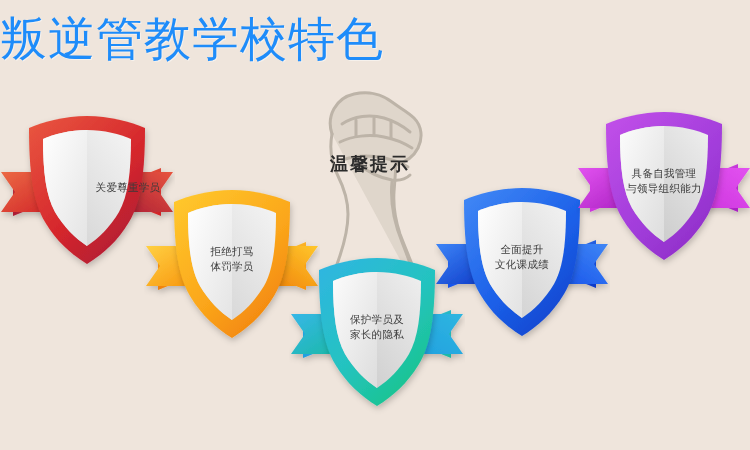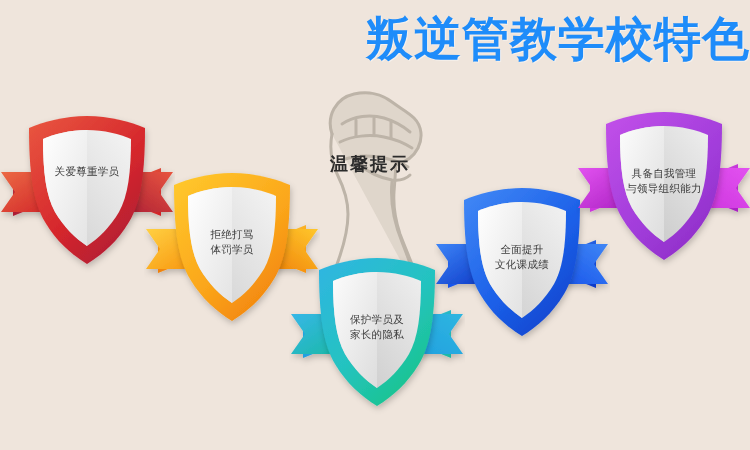--- a/index.html
+++ b/index.html
@@ -21,24 +21,24 @@
     background: #efe5dc;
     overflow: hidden;
   }
 
   
   #title {
     position: absolute;
     top: 8px;
     left: 0;
     width: 750px;
-    text-align: right;
+    text-align: left;
     font-family: "DejaVu Sans", "Liberation Sans", sans-serif;
     font-size: 47px;
-    font-weight: bold;
+    font-weight: normal;
     letter-spacing: 1px;
     color: #1e8cfa;
     line-height: 62px;
     white-space: nowrap;
     text-shadow: 1px 1px 0 rgba(255,255,255,0.45);
   }
 
   
   #fist-illustration {
     position: absolute;
@@ -84,21 +84,21 @@
     width: 176px;
     text-align: center;
     font-family: "DejaVu Sans", "Liberation Sans", sans-serif;
     font-size: 10.5px;
     line-height: 15px;
     color: #3a3a3a;
     letter-spacing: 0.3px;
     white-space: pre-line;
     pointer-events: none;
   }
-  .badge-label.one-line { top: 56px; }
+  .badge-label.one-line { top: 72px; padding-left: 41px; }
   .badge-label.two-line { top: 62px; }
 </style>
 </head>
 <body>
 
 <div id="poster">
 
   <div id="title">叛逆管教学校特色</div>
 
   <div id="fist-illustration">
@@ -169,21 +169,21 @@
                    C104 146 118 134 130 114 C142 94 146 64 146 20 C132 14 110 8 88 8 Z" fill="url(#g0o)"></path>
           <path d="M88 22 C71 22 55 26 44 31 C44 64 47 88 56 104 C65 119 76 130 88 138
                    C100 130 111 119 120 104 C129 88 132 64 132 31 C121 26 105 22 88 22 Z" fill="url(#g0iR)"></path>
           <path d="M88 22 C71 22 55 26 44 31 C44 64 47 88 56 104 C65 119 76 130 88 138 Z" fill="url(#g0iL)"></path>
         </g>
       </svg>
     </div>
     <div class="badge-label one-line">关爱尊重学员</div>
   </div>
 
-  <div class="badge" id="badge-1" style="left:144px; top:165px;">
+  <div class="badge" id="badge-1" style="left:144px; top:182px;">
     <div class="stage">
       <svg width="176" height="190" viewBox="0 0 176 190" xmlns="http://www.w3.org/2000/svg">
         <defs>
           <linearGradient id="g1rl" x1="0" y1="0" x2="1" y2="1">
             <stop offset="0" stop-color="#ffd042"></stop>
               <stop offset="1" stop-color="#f79009"></stop>
           </linearGradient>
           <linearGradient id="g1rr" x1="1" y1="0" x2="0" y2="1">
             <stop offset="0" stop-color="#ffc72c"></stop>
               <stop offset="1" stop-color="#ef7d06"></stop>

